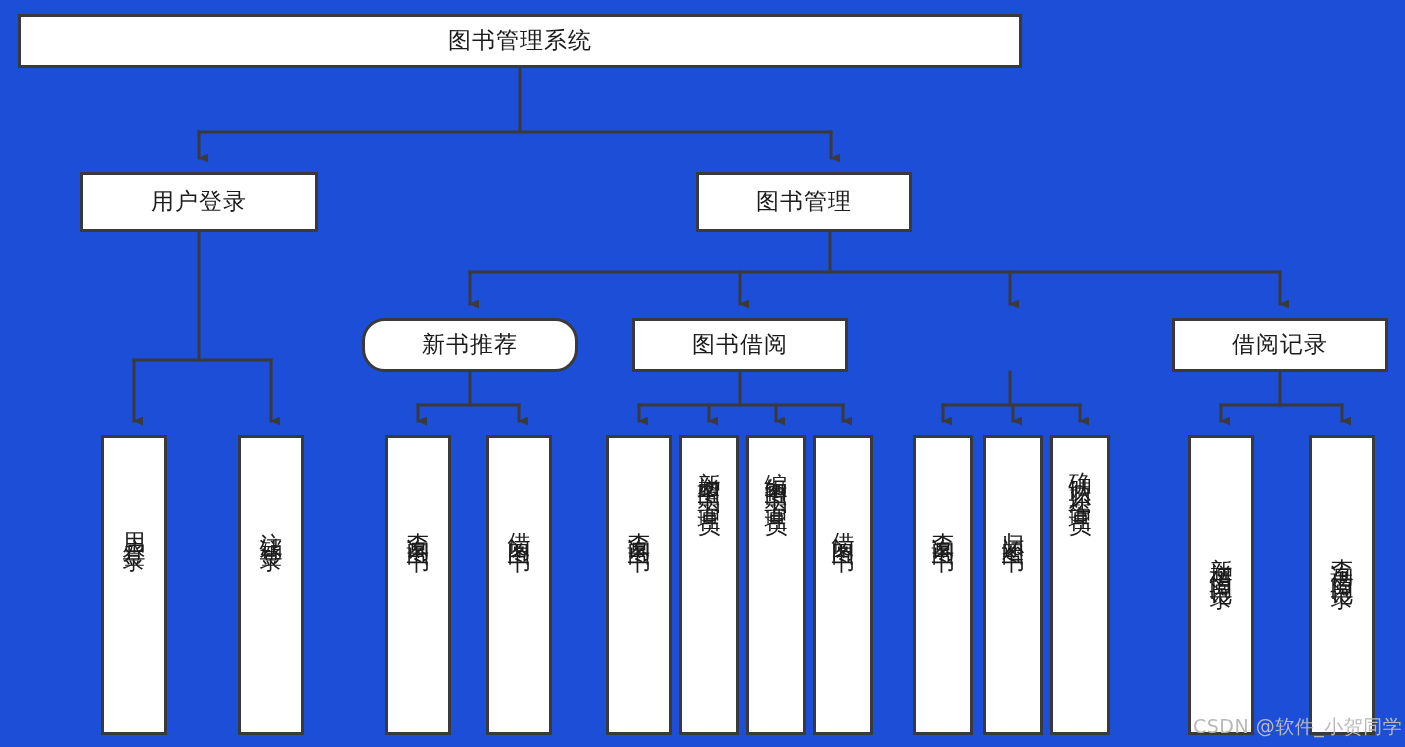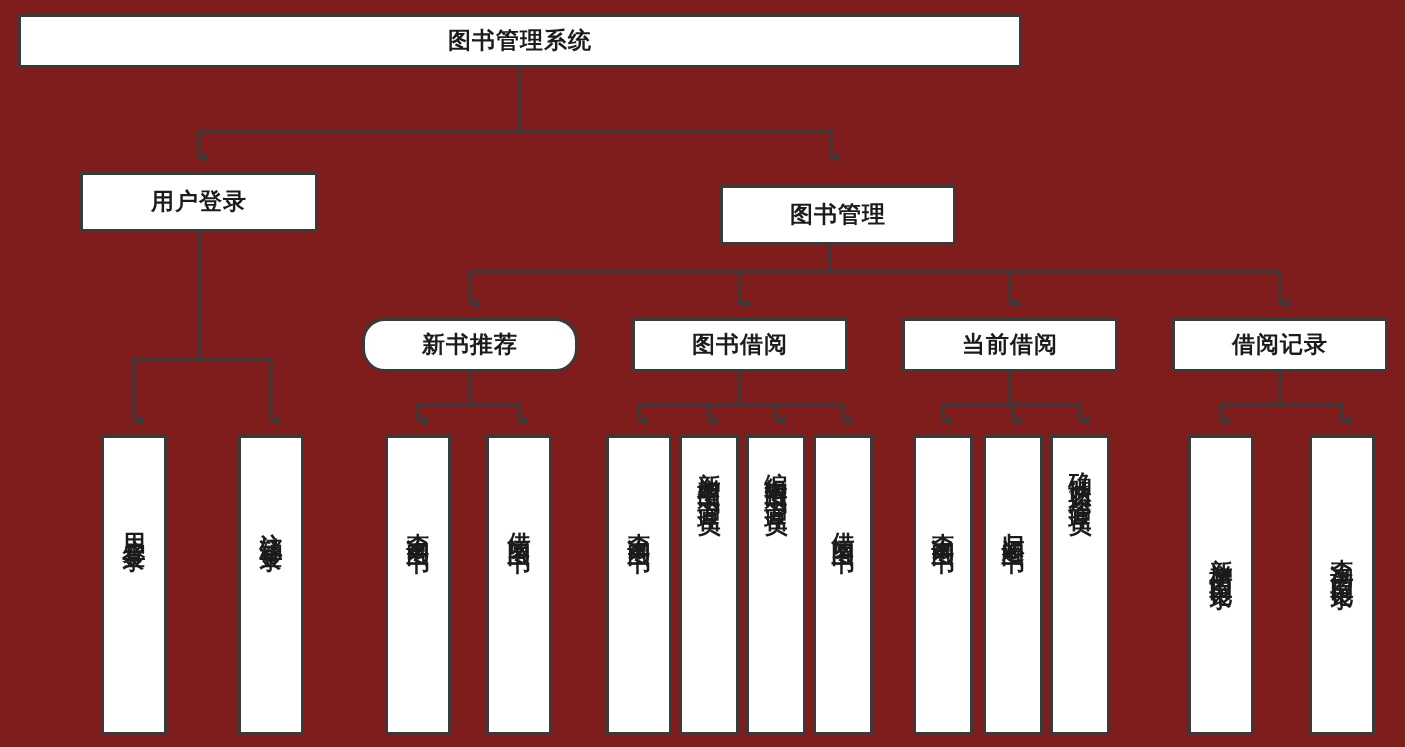--- a/index.html
+++ b/index.html
@@ -5,24 +5,23 @@
 <style>
   html, body {
     margin: 0;
     padding: 0;
     background: #ffffff;
   }
   #canvas {
     position: relative;
     width: 1405px;
     height: 747px;
-    background: #7f1d1d;
+    background: #1d4ed8;
     font-family: "DejaVu Sans", "Liberation Sans", sans-serif;
     overflow: hidden;
-    font-weight: bold;
   }
   #edges {
     position: absolute;
     left: 0;
     top: 0;
     width: 1405px;
     height: 747px;
     pointer-events: none;
   }
   .node {
@@ -127,32 +126,29 @@
     </g>
   </svg>
 
   <div class="node h-node" style="left:18px;top:14px;width:1004px;height:54px;">
     <span>图书管理系统</span>
   </div>
 
   <div class="node h-node" style="left:80px;top:172px;width:238px;height:60px;">
     <span>用户登录</span>
   </div>
-  <div class="node h-node" style="left:720px;top:172px;width:236px;height:60px;margin-top:13px;">
+  <div class="node h-node" style="left:696px;top:172px;width:216px;height:60px;">
     <span>图书管理</span>
   </div>
 
   <div class="node h-node" style="left:362px;top:318px;width:216px;height:54px;border-radius:23px;">
     <span>新书推荐</span>
   </div>
   <div class="node h-node" style="left:632px;top:318px;width:216px;height:54px;text-align:center;">
     <span>图书借阅</span>
-  </div>
-  <div class="node h-node" style="left:902px;top:318px;width:216px;height:54px;">
-    <span>当前借阅</span>
   </div>
   <div class="node h-node" style="left:1172px;top:318px;width:216px;height:54px;">
     <span>借阅记录</span>
   </div>
 
   <div class="node v-node mid" style="left:101px;top:435px;width:66px;height:300px;">
     <span class="vtext">用户登录</span>
   </div>
   <div class="node v-node mid" style="left:238px;top:435px;width:66px;height:300px;">
     <span class="vtext">注销登录</span>
@@ -188,14 +184,15 @@
     <span class="vtext">确认归还（管理员）</span>
   </div>
 
   <div class="node v-node midlow" style="left:1188px;top:435px;width:66px;height:300px;">
     <span class="vtext">新增借阅记录</span>
   </div>
   <div class="node v-node midlow" style="left:1309px;top:435px;width:66px;height:300px;">
     <span class="vtext">查询借阅记录</span>
   </div>
 
+  <div class="watermark" style="left:1193px;top:714px;">CSDN @软件_小贺同学</div>
 
 </div>
 
 </body></html>

